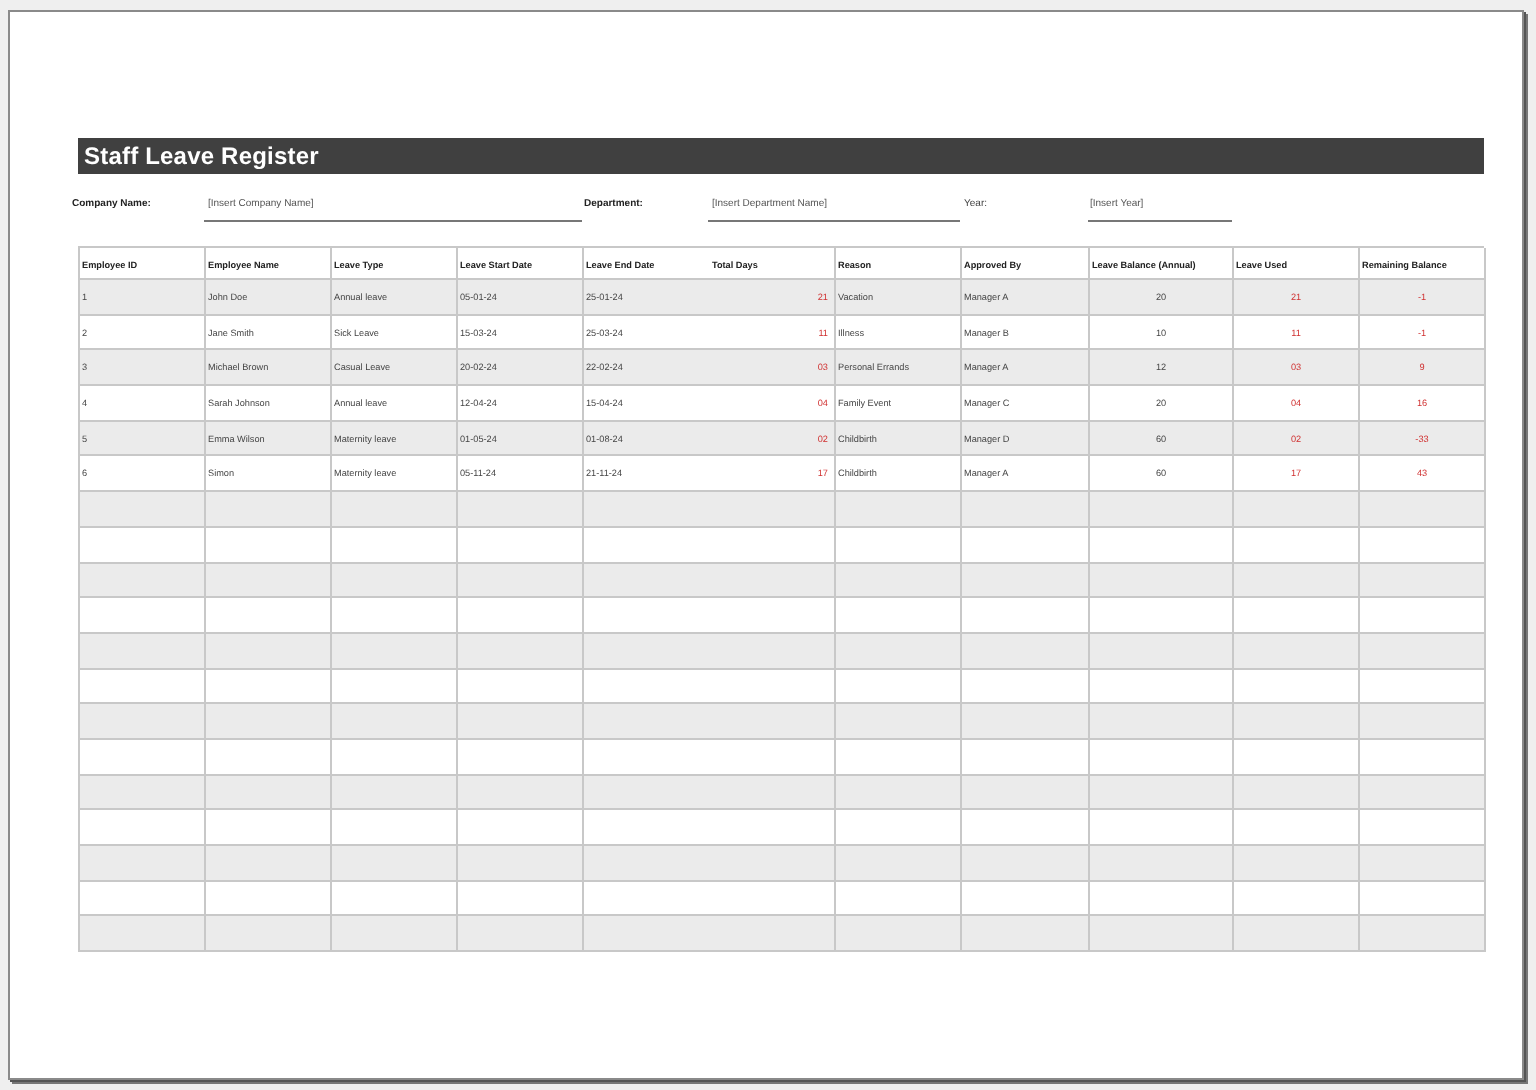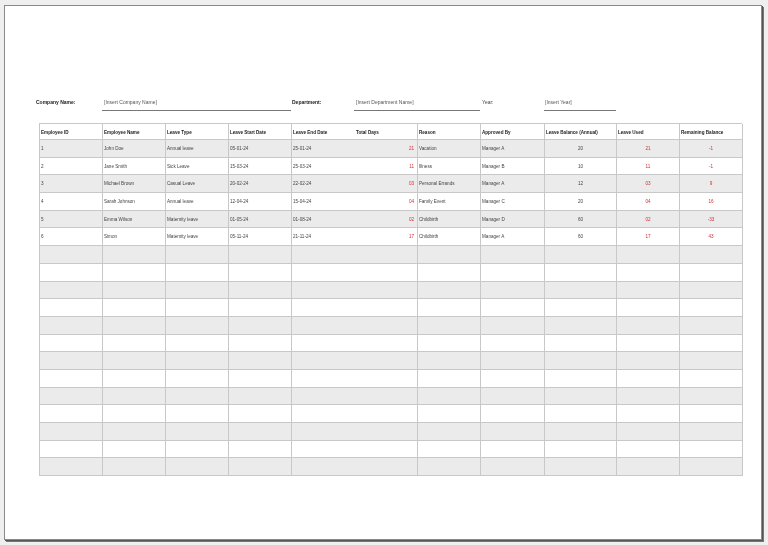--- a/index.html
+++ b/index.html
@@ -64,20 +64,21 @@
   }
   .center { text-align: center; padding-left: 0; }
   .right { text-align: right; padding-right: 3px; }
   .red { color: #d03030; }
 </style>
 </head>
 <body>
 
 <div class="page">
 
+  <div class="title-bar">Staff Leave Register</div>
 
   <span class="meta meta-label" style="left:31px; top:93px;">Company Name:</span>
   <span class="meta meta-value" style="left:99px; top:93px;">[Insert Company Name]</span>
   <div class="meta-line" style="left:97px; top:104px; width:189px;"></div>
 
   <span class="meta meta-label" style="left:287px; top:93px;">Department:</span>
   <span class="meta meta-value" style="left:351px; top:93px;">[Insert Department Name]</span>
   <div class="meta-line" style="left:349px; top:104px; width:126px;"></div>
 
   <span class="meta meta-value" style="left:477px; top:93px; color:#444;">Year:</span>

